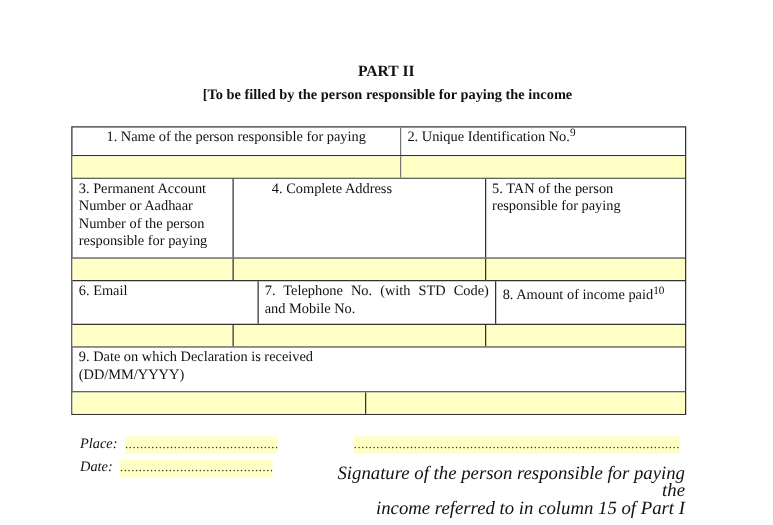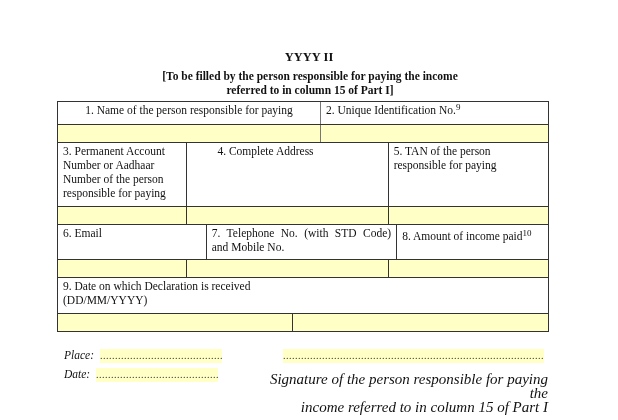--- a/index.html
+++ b/index.html
@@ -15,24 +15,23 @@
   .cell.yellow { background:#ffffc6; padding:0; }
   sup { font-size:9px; vertical-align:4px; line-height:0; }
   .just { text-align:justify; text-align-last:left;margin-left:26px; }
   .foot-label { position:absolute; font-style:italic; font-size:11.5px; }
   .dots { position:absolute; background:#ffffc6; font-size:10px; line-height:14px; overflow:hidden; white-space:nowrap; color:#333; letter-spacing:0.5px; }
   .sig-text { position:absolute; right:70px; text-align:right; font-style:italic; font-size:15px; line-height:14px; top:372px; width:300px; }
 </style>
 </head>
 <body>
 
-<div class="title">YYYY II</div>
+<div class="title">PART II</div>
 <div class="subtitle">
   <div>[To be filled by the person responsible for paying the income</div>
-  <div>referred to in column 15 of Part I]</div>
 </div>
 
 <div class="tbl">
 
   <div class="row first" style="height:22px;">
     <div class="cell first" style="width:263px;text-align:center;"><span>1. Name of the person responsible for paying</span></div>
     <div class="cell" style="width:229px;border-left-color:#777;"><span>2. Unique Identification No.</span><sup>9</sup></div>
   </div>
   <div class="row" style="height:18px;">
     <div class="cell first yellow" style="width:263px;"></div>

